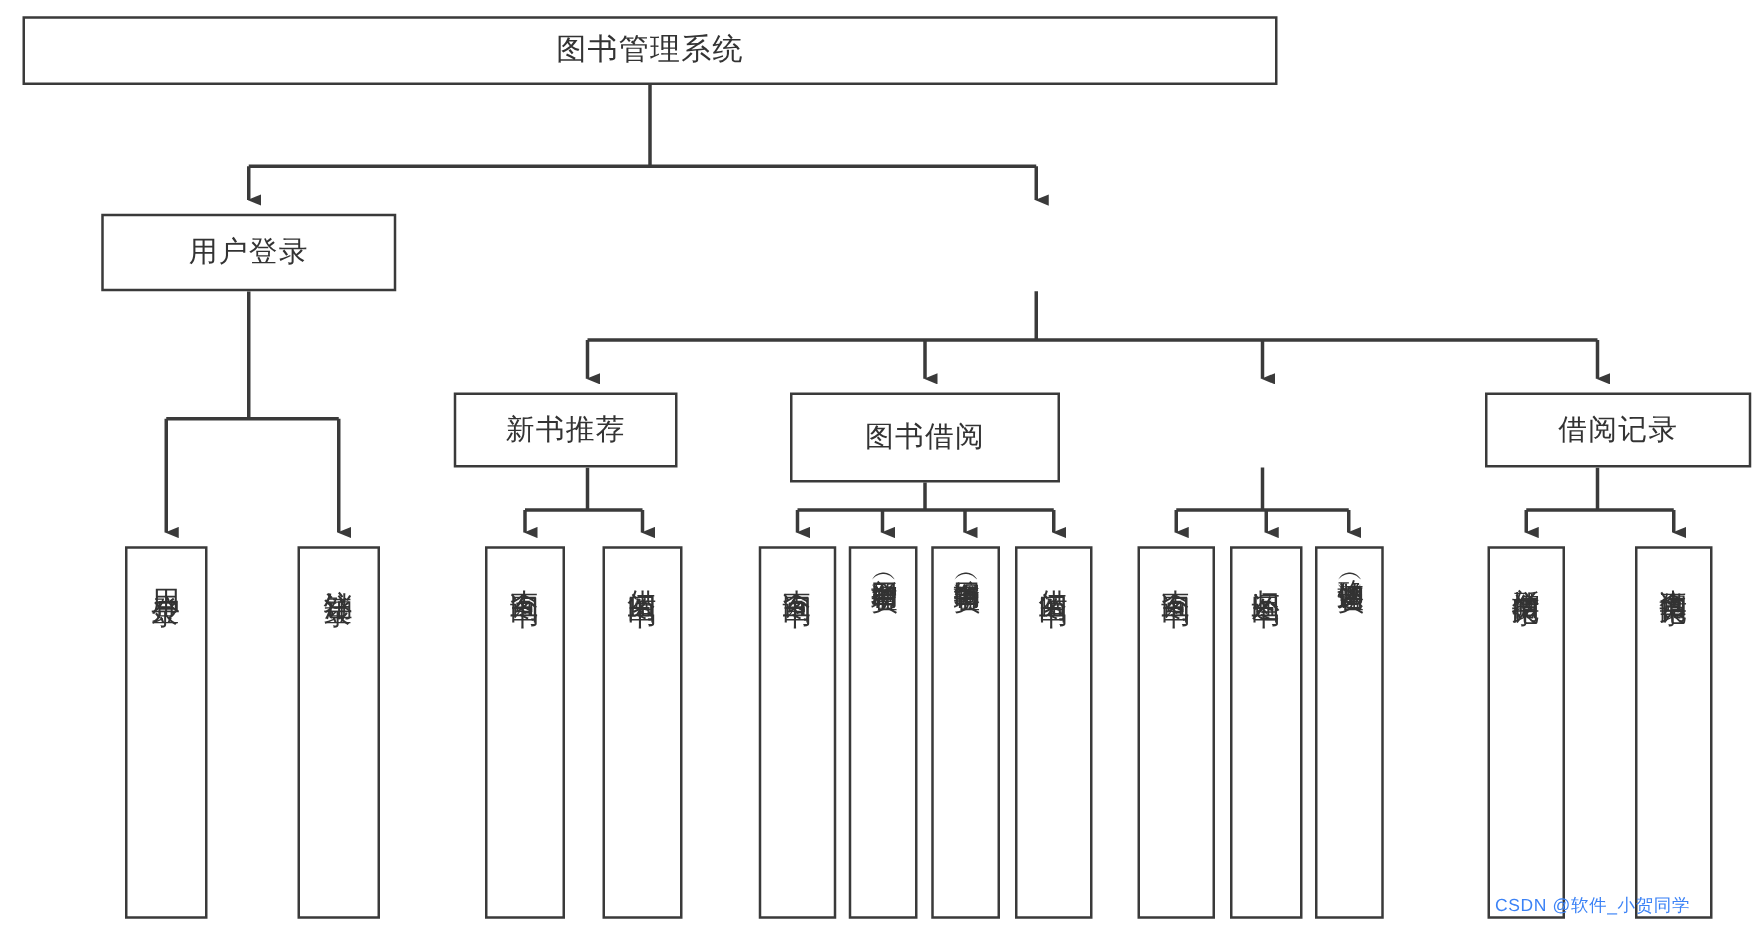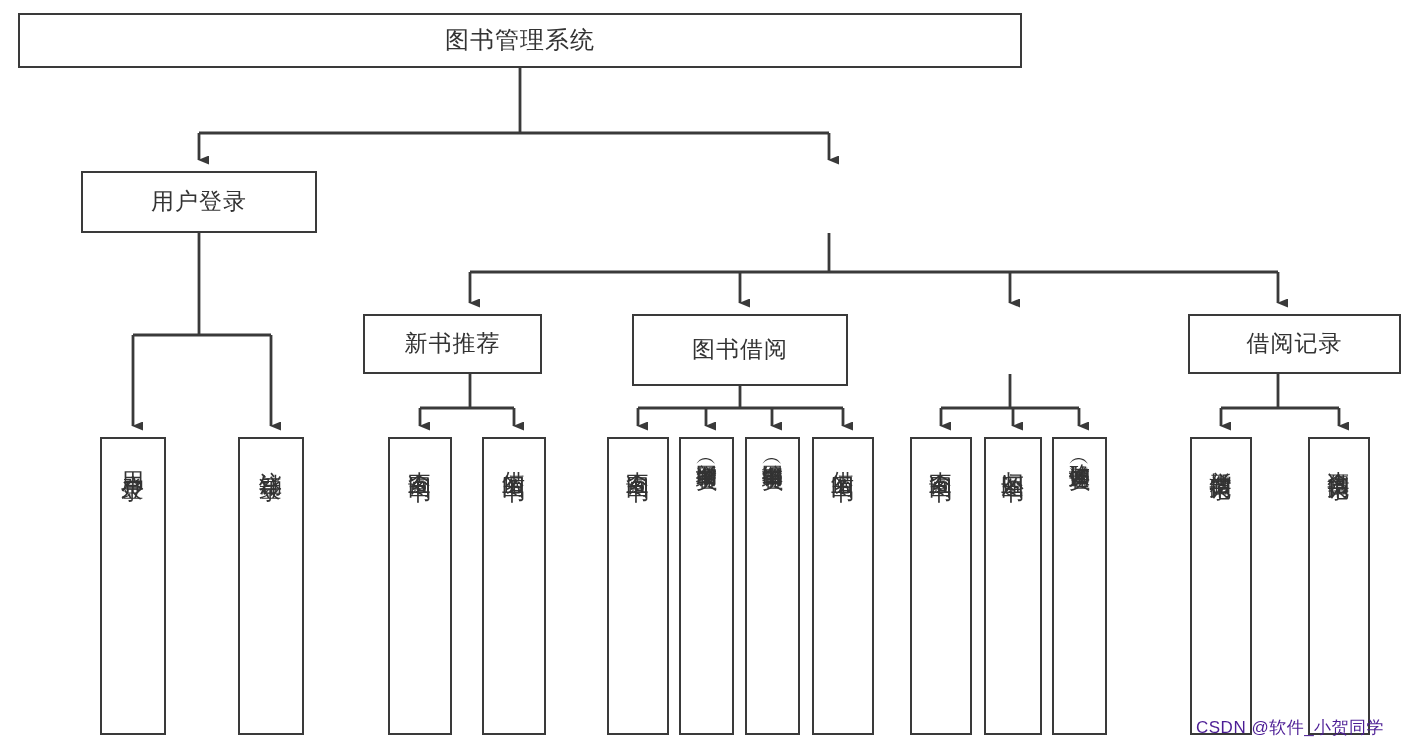--- a/index.html
+++ b/index.html
@@ -53,22 +53,22 @@
     writing-mode: vertical-rl;
     text-orientation: upright;
     letter-spacing: 3px;
     line-height: 1.05;
     display: block;
     white-space: nowrap;
     color: #333333;
   }
   .watermark {
     position: absolute;
-    color: #4c1d95;
-    font-size: 17px;
+    color: #3b82f6;
+    font-size: 14px;
     letter-spacing: 0.5px;
     white-space: nowrap;
   }
 </style>
 </head>
 <body>
 
 <div id="canvas">
 
   <svg class="wires" viewBox="0 0 1405 747">

